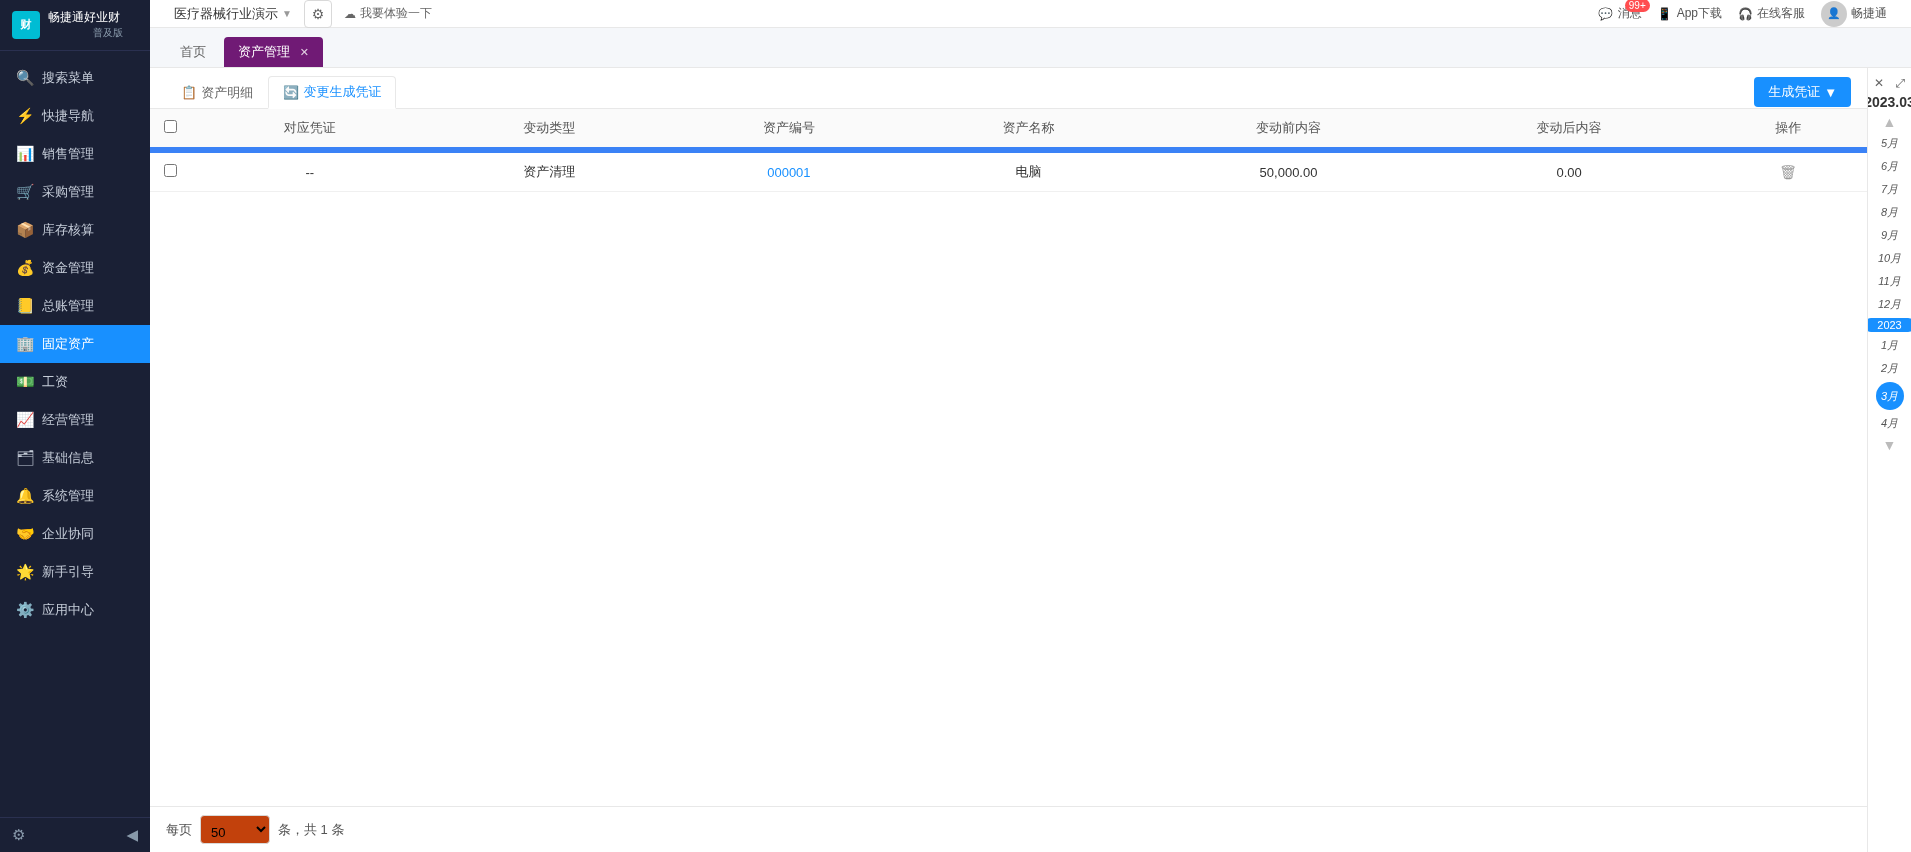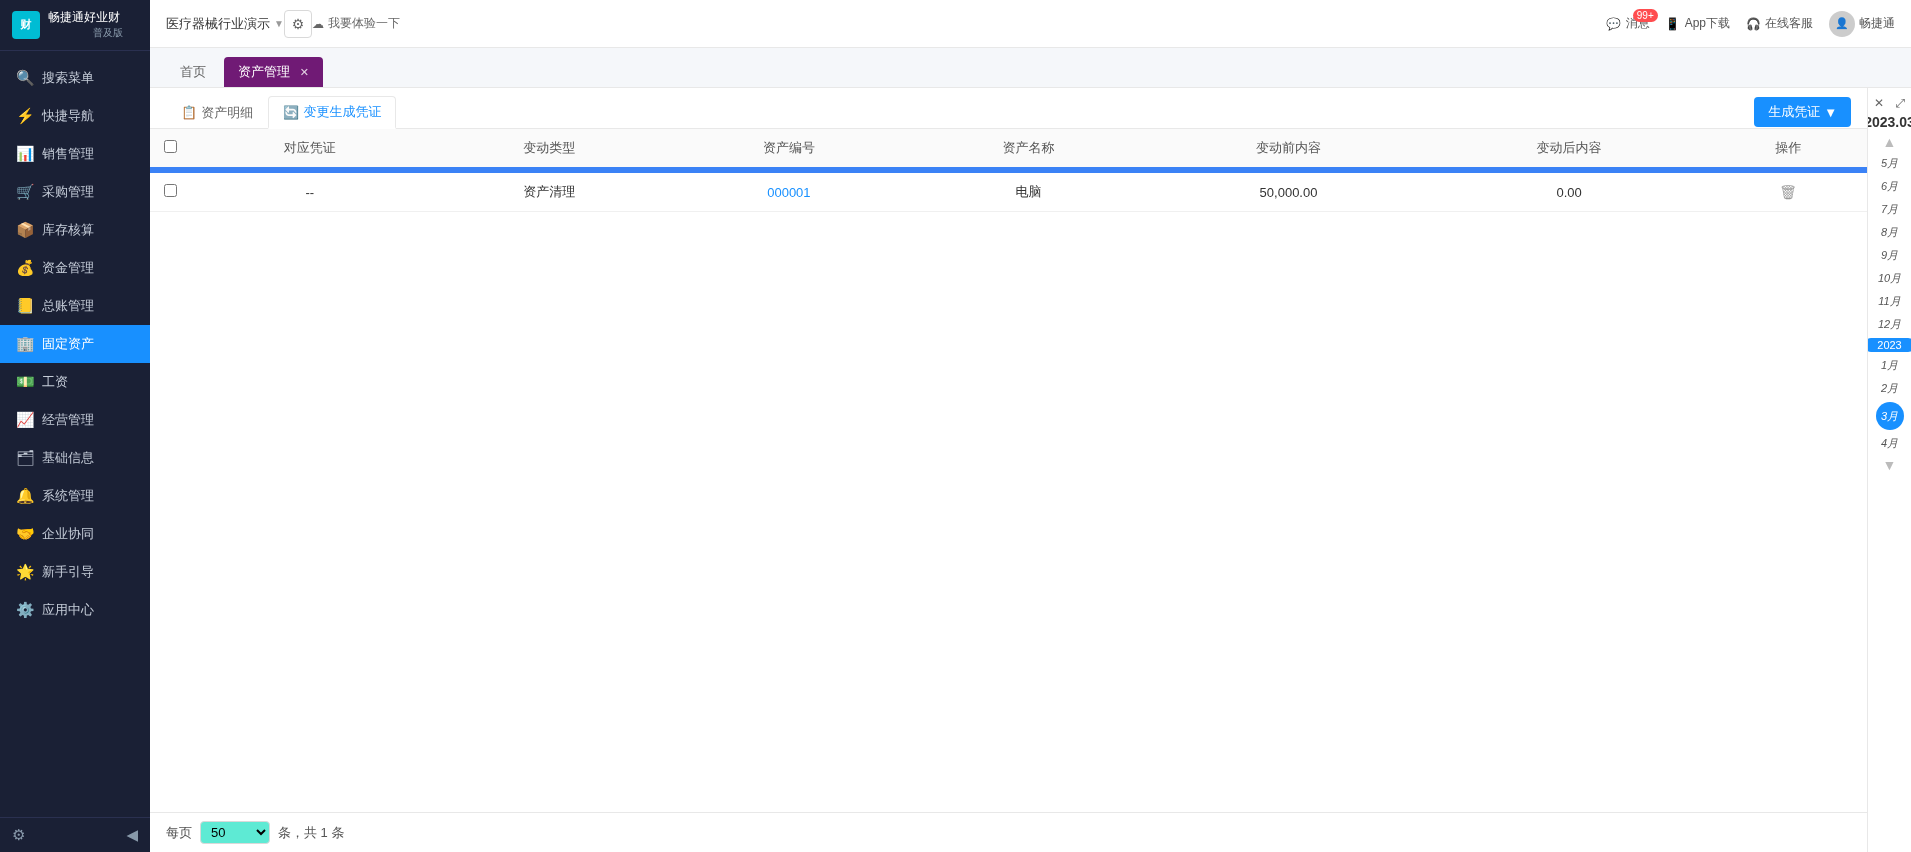--- a/index.html
+++ b/index.html
@@ -55,26 +55,27 @@
     
     .main-wrapper {
       flex: 1;
       display: flex;
       flex-direction: column;
       overflow: hidden;
     }
 
     
     .top-header {
-      height: 48px;
+      height: 28px;
       background: #fff;
       display: flex;
       align-items: center;
-      padding: 0 16px;
+      padding: 0 24px;
       border-bottom: 1px solid #e8e8e8;
+      gap: 12px;
       flex-shrink: 0;
     }
     .company-selector {
       display: flex; align-items: center; gap: 4px;
       font-size: 13px; color: #333; cursor: pointer;
     }
     .company-selector .arrow { color: #999; font-size: 10px; }
     .settings-icon {
       width: 28px; height: 28px;
       border: 1px solid #d9d9d9;
@@ -231,23 +232,23 @@
       align-items: center;
       gap: 8px;
       border-top: 1px solid #e8e8e8;
       font-size: 13px;
       color: #555;
       flex-shrink: 0;
     }
     .page-size-select {
       border: 1px solid #d9d9d9;
       border-radius: 4px;
-      padding: 2px 20px 2px 6px;
-      font-size: 13px;
-      background: #5eead4;
+      padding: 8px 20px 2px 6px;
+      font-size: 13px;
+      background: #c2410c;
     }
 
     
     .right-panel {
       width: 44px;
       background: #fff;
       border-left: 1px solid #e8e8e8;
       display: flex;
       flex-direction: column;
       align-items: center;

